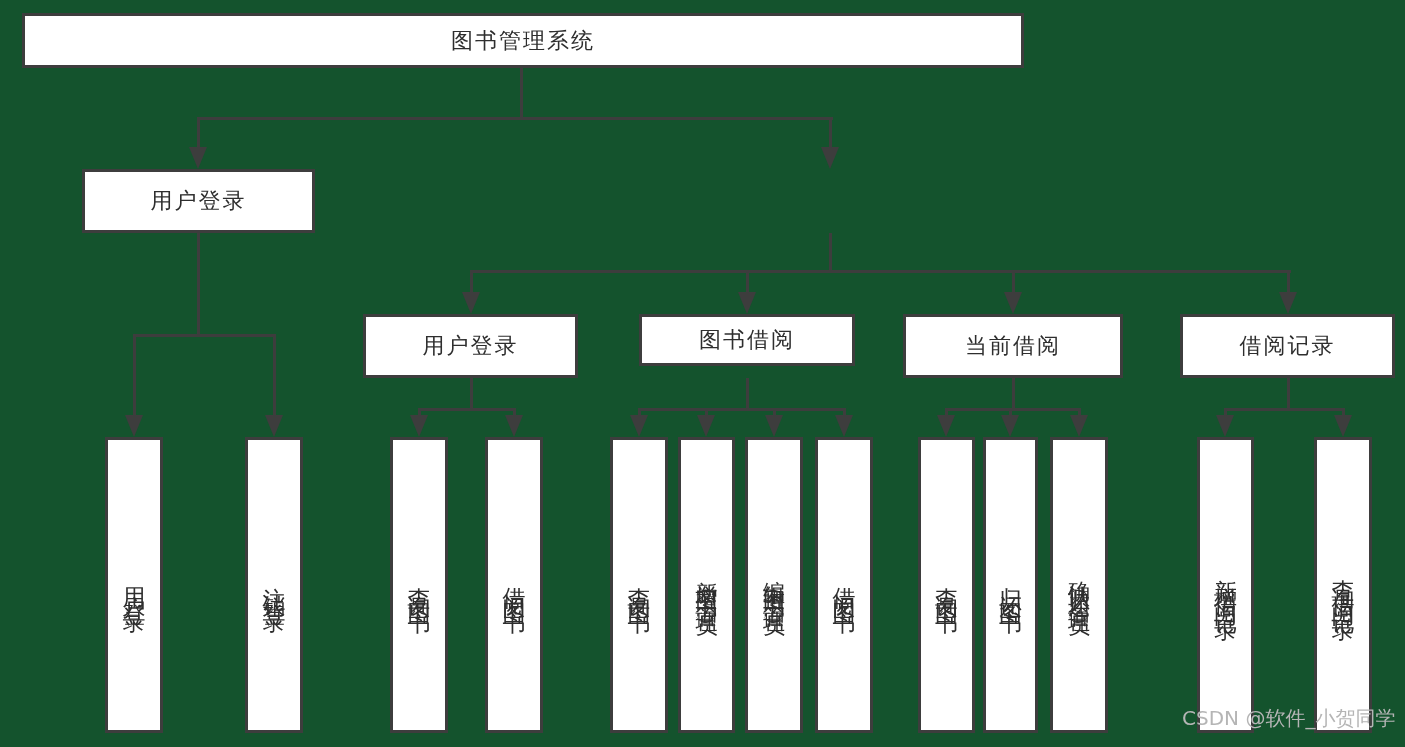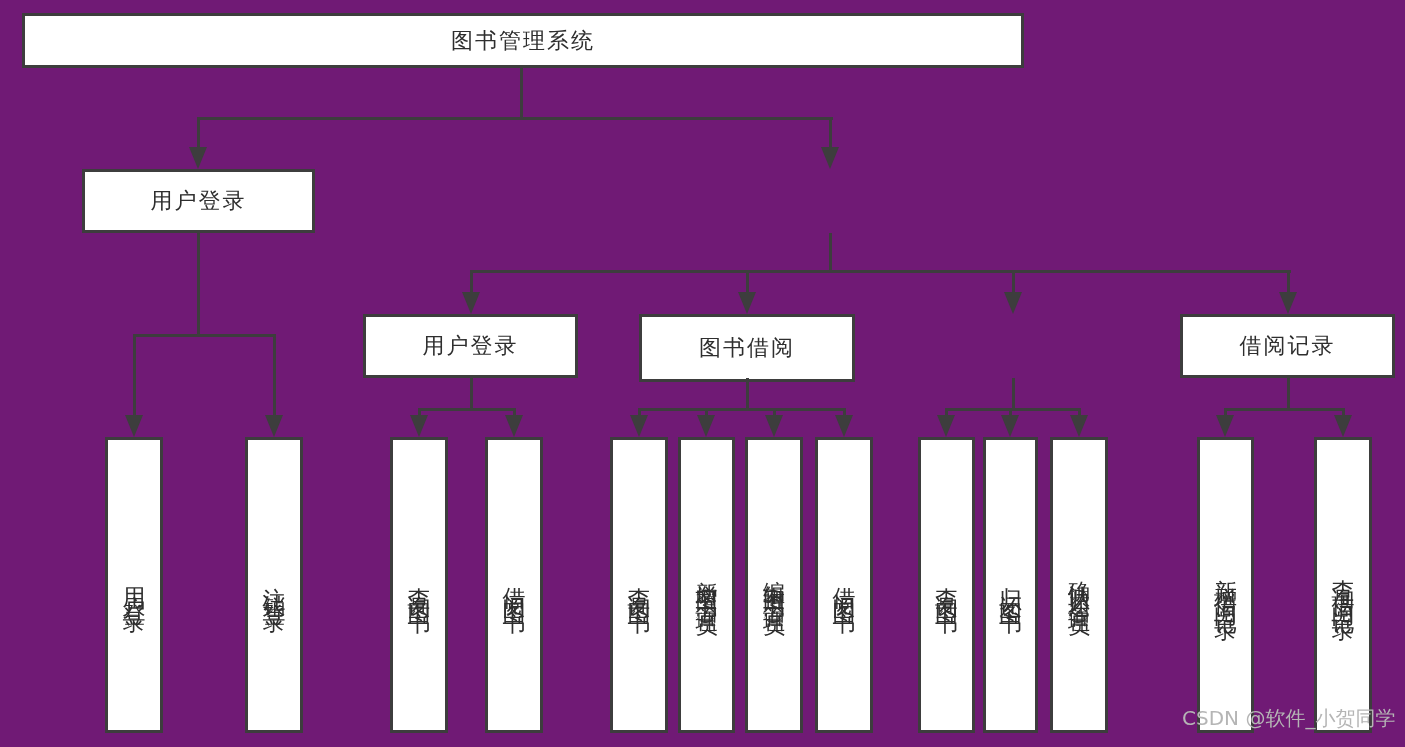--- a/index.html
+++ b/index.html
@@ -1,20 +1,20 @@
 <!DOCTYPE html>
 <html><head>
 <meta charset="utf-8">
 <style>
   html, body { margin: 0; padding: 0; background: #ffffff; }
   .stage {
     position: relative;
     width: 1405px;
     height: 747px;
-    background: #701a75;
+    background: #14532d;
     font-family: "DejaVu Sans", "Liberation Sans", sans-serif;
     overflow: hidden;
   }
   .node {
     position: absolute;
     box-sizing: border-box;
     border: 3px solid #3d3d3d;
     background: #ffffff;
     display: flex;
     align-items: center;
@@ -87,22 +87,25 @@
   <div class="line" style="left:746px; top:270px; width:3px; height:26px;"></div>
   <div class="arrow" style="left:738px; top:292px;"></div>
   <div class="line" style="left:1012px; top:270px; width:3px; height:26px;"></div>
   <div class="arrow" style="left:1004px; top:292px;"></div>
   <div class="line" style="left:1287px; top:270px; width:3px; height:26px;"></div>
   <div class="arrow" style="left:1279px; top:292px;"></div>
 
   <div class="node h" style="left:363px; top:314px; width:215px; height:64px;">
     <span>用户登录</span>
   </div>
-  <div class="node h" style="left:639px; top:314px; width:216px; height:68px;">
+  <div class="node h" style="left:639px; top:314px; width:216px; height:52px;">
     <span>图书借阅</span>
+  </div>
+  <div class="node h" style="left:903px; top:314px; width:220px; height:64px;">
+    <span>当前借阅</span>
   </div>
   <div class="node h" style="left:1180px; top:314px; width:215px; height:64px;">
     <span>借阅记录</span>
   </div>
 
   <div class="line" style="left:470px; top:378px; width:3px; height:33px;"></div>
   <div class="line" style="left:418px; top:408px; width:98px; height:3px;"></div>
   <div class="line" style="left:418px; top:408px; width:3px; height:10px;"></div>
   <div class="arrow" style="left:410px; top:415px;"></div>
   <div class="line" style="left:513px; top:408px; width:3px; height:10px;"></div>

